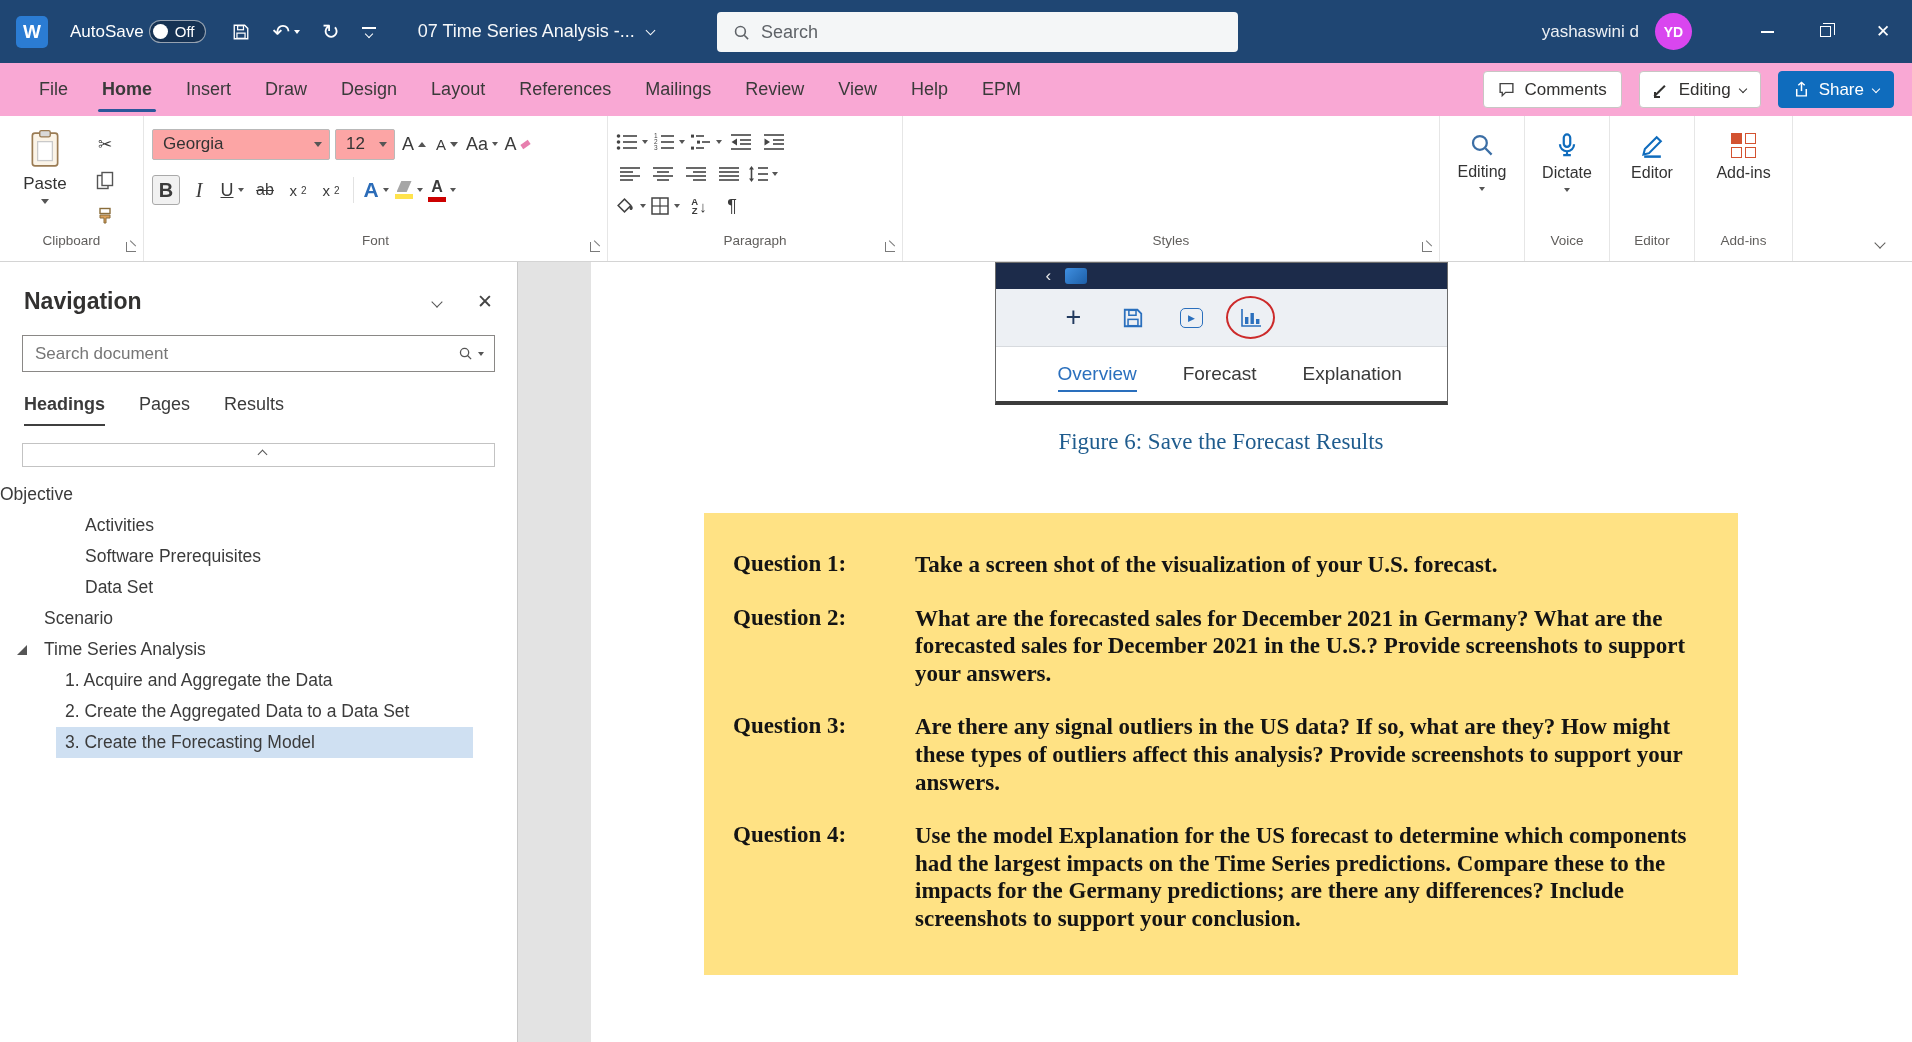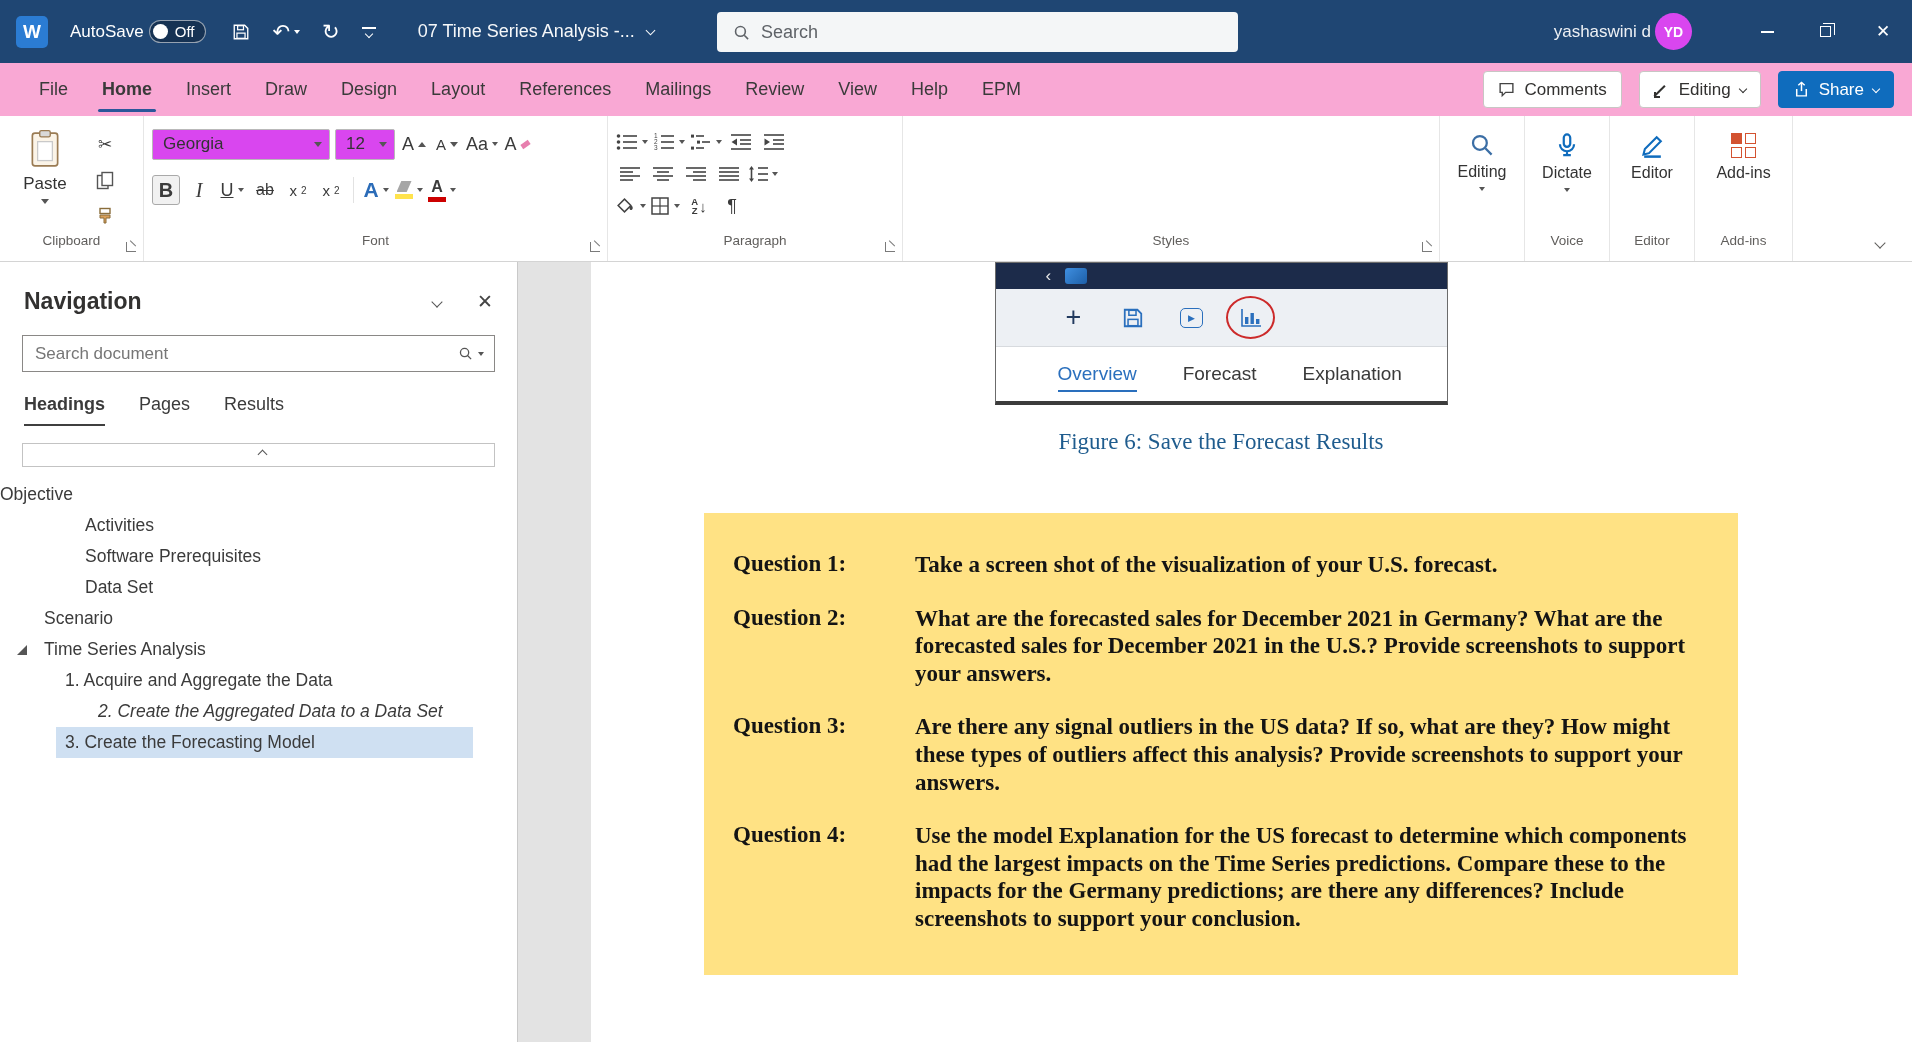--- a/index.html
+++ b/index.html
@@ -19,21 +19,21 @@
 .dar.white{border-top-color:#fff}
 .dar.small{border-left-width:3px;border-right-width:3px;border-top-width:4px}
 .chev{display:inline-block;width:8px;height:8px;border-right:1.7px solid currentColor;border-bottom:1.7px solid currentColor;transform:rotate(45deg)}
 .qat-custom{display:inline-flex;flex-direction:column;align-items:center;gap:2px}
 .qat-custom .bar{width:14px;height:2px;background:#fff}
 .doc-title{display:flex;align-items:center;gap:12px;margin-left:42px;font-size:18px;color:rgba(255,255,255,.96);white-space:nowrap}
 .tb-search{position:absolute;left:717px;top:12px;width:521px;height:40px;background:#f4f6f7;border-radius:4px;display:flex;align-items:center;gap:11px;padding-left:16px}
 .tb-search input{border:none;outline:none;background:transparent;font:18px "Liberation Sans",sans-serif;color:#444;width:400px}
 .tb-search input::placeholder{color:#5f6368}
 .tb-right{position:absolute;right:0;top:0;height:63px;display:flex;align-items:center}
-.user-name{font-size:17px;color:rgba(255,255,255,.92);margin-right:4px}
+.user-name{font-size:17px;color:rgba(255,255,255,.92);margin-right:16px}
 .avatar{width:37px;height:37px;border-radius:50%;background:#d946ef;display:flex;align-items:center;justify-content:center;font-size:14px;font-weight:bold;margin-right:46px}
 .winbtn{width:58px;height:63px;display:flex;align-items:center;justify-content:center;font-size:17px;color:#fff}
 .min-ic{width:13px;height:2px;background:#fff}
 .restore-ic{width:11px;height:11px;border:1.3px solid #fff;position:relative;background:#1f4673}
 .restore-ic::before{content:"";position:absolute;left:2px;top:-4px;width:11px;height:11px;border:1.3px solid #fff;border-left:none;border-bottom:none}
 
 
 .menubar{height:53px;background:#f9a8d4;display:flex;align-items:flex-start;position:relative;flex:none}
 .mtabs{display:flex;margin-left:22px;height:100%}
 .mtab{padding:0 17px;display:flex;align-items:center;font-size:18px;color:#3a3a3a;position:relative;cursor:default}
@@ -49,21 +49,21 @@
 
 
 .ribbon{height:146px;background:#fff;border-bottom:1px solid #d4d4d4;display:flex;position:relative;flex:none}
 .rgroup{position:relative;border-right:1px solid #e6e6e6;padding:10px 8px 32px;flex:none}
 .g-label{position:absolute;bottom:13px;left:0;right:0;text-align:center;font-size:13.5px;color:#605e5c}
 .launcher{position:absolute;bottom:9px;right:7px;width:10px;height:10px;border-left:1.3px solid #7a7a7a;border-bottom:1.3px solid #7a7a7a}
 .launcher::after{content:"";position:absolute;left:3px;top:-2px;width:8px;height:1.4px;background:#7a7a7a;transform:rotate(45deg);transform-origin:left center}
 .sbtn{height:30px;min-width:28px;border-radius:3px;display:inline-flex;align-items:center;justify-content:center;gap:4px;font-size:18px;color:#3b3b3b;background:transparent;border:none;cursor:default;font-family:inherit}
 .sbtn.active{border:1px solid #a9a9a9;background:#f1f1f1}
 .frow{display:flex;align-items:center;gap:5px;height:36px}
-.combo{height:31px;border:1px solid #b9b9b9;border-radius:2px;background:#d946ef;display:flex;align-items:center;justify-content:space-between;padding:0 7px 0 10px;font-size:17px;color:#333}
+.combo{height:31px;border:1px solid #b9b9b9;border-radius:2px;background:#fca5a5;display:flex;align-items:center;justify-content:space-between;padding:0 7px 0 10px;font-size:17px;color:#333}
 .vsep{width:1px;height:26px;background:#e2e2e2;margin:0 3px}
 .g-clipboard{width:144px}
 .g-clipboard .g-content{display:flex;gap:8px}
 .paste-btn{width:74px;display:flex;flex-direction:column;align-items:center;gap:5px;padding-top:3px;border-radius:4px}
 .paste-btn .lbl{font-size:17px;color:#333}
 .mini-col{display:flex;flex-direction:column;gap:9px;padding-top:5px}
 .mini-col .sbtn{height:27px;min-width:30px;font-size:17px}
 .g-font{width:464px}
 .g-paragraph{width:295px}
 .g-styles{width:537px}
@@ -611,21 +611,21 @@
             <span class="tri">
               <svg width="10" height="10" viewBox="0 0 10 10">
                 <polygon points="10,0 10,10 0,10" fill="#555"></polygon>
               </svg>
             </span>
             <span>Time Series Analysis</span>
           </div>
           <div class="hitem" style="padding-left: 65px;">
             <span>1. Acquire and Aggregate the Data</span>
           </div>
-          <div class="hitem" style="padding-left: 98px; font-style: italic;">
+          <div class="hitem" style="padding-left: 65px;">
             <span>2. Create the Aggregated Data to a Data Set</span>
           </div>
           <div class="hitem selected" style="margin-left: 56px; margin-right: 44px; padding-left: 9px;">
             <span>3. Create the Forecasting Model</span>
           </div>
         </div>
     </aside>
 
     <div class="docarea">
       <div class="page">

